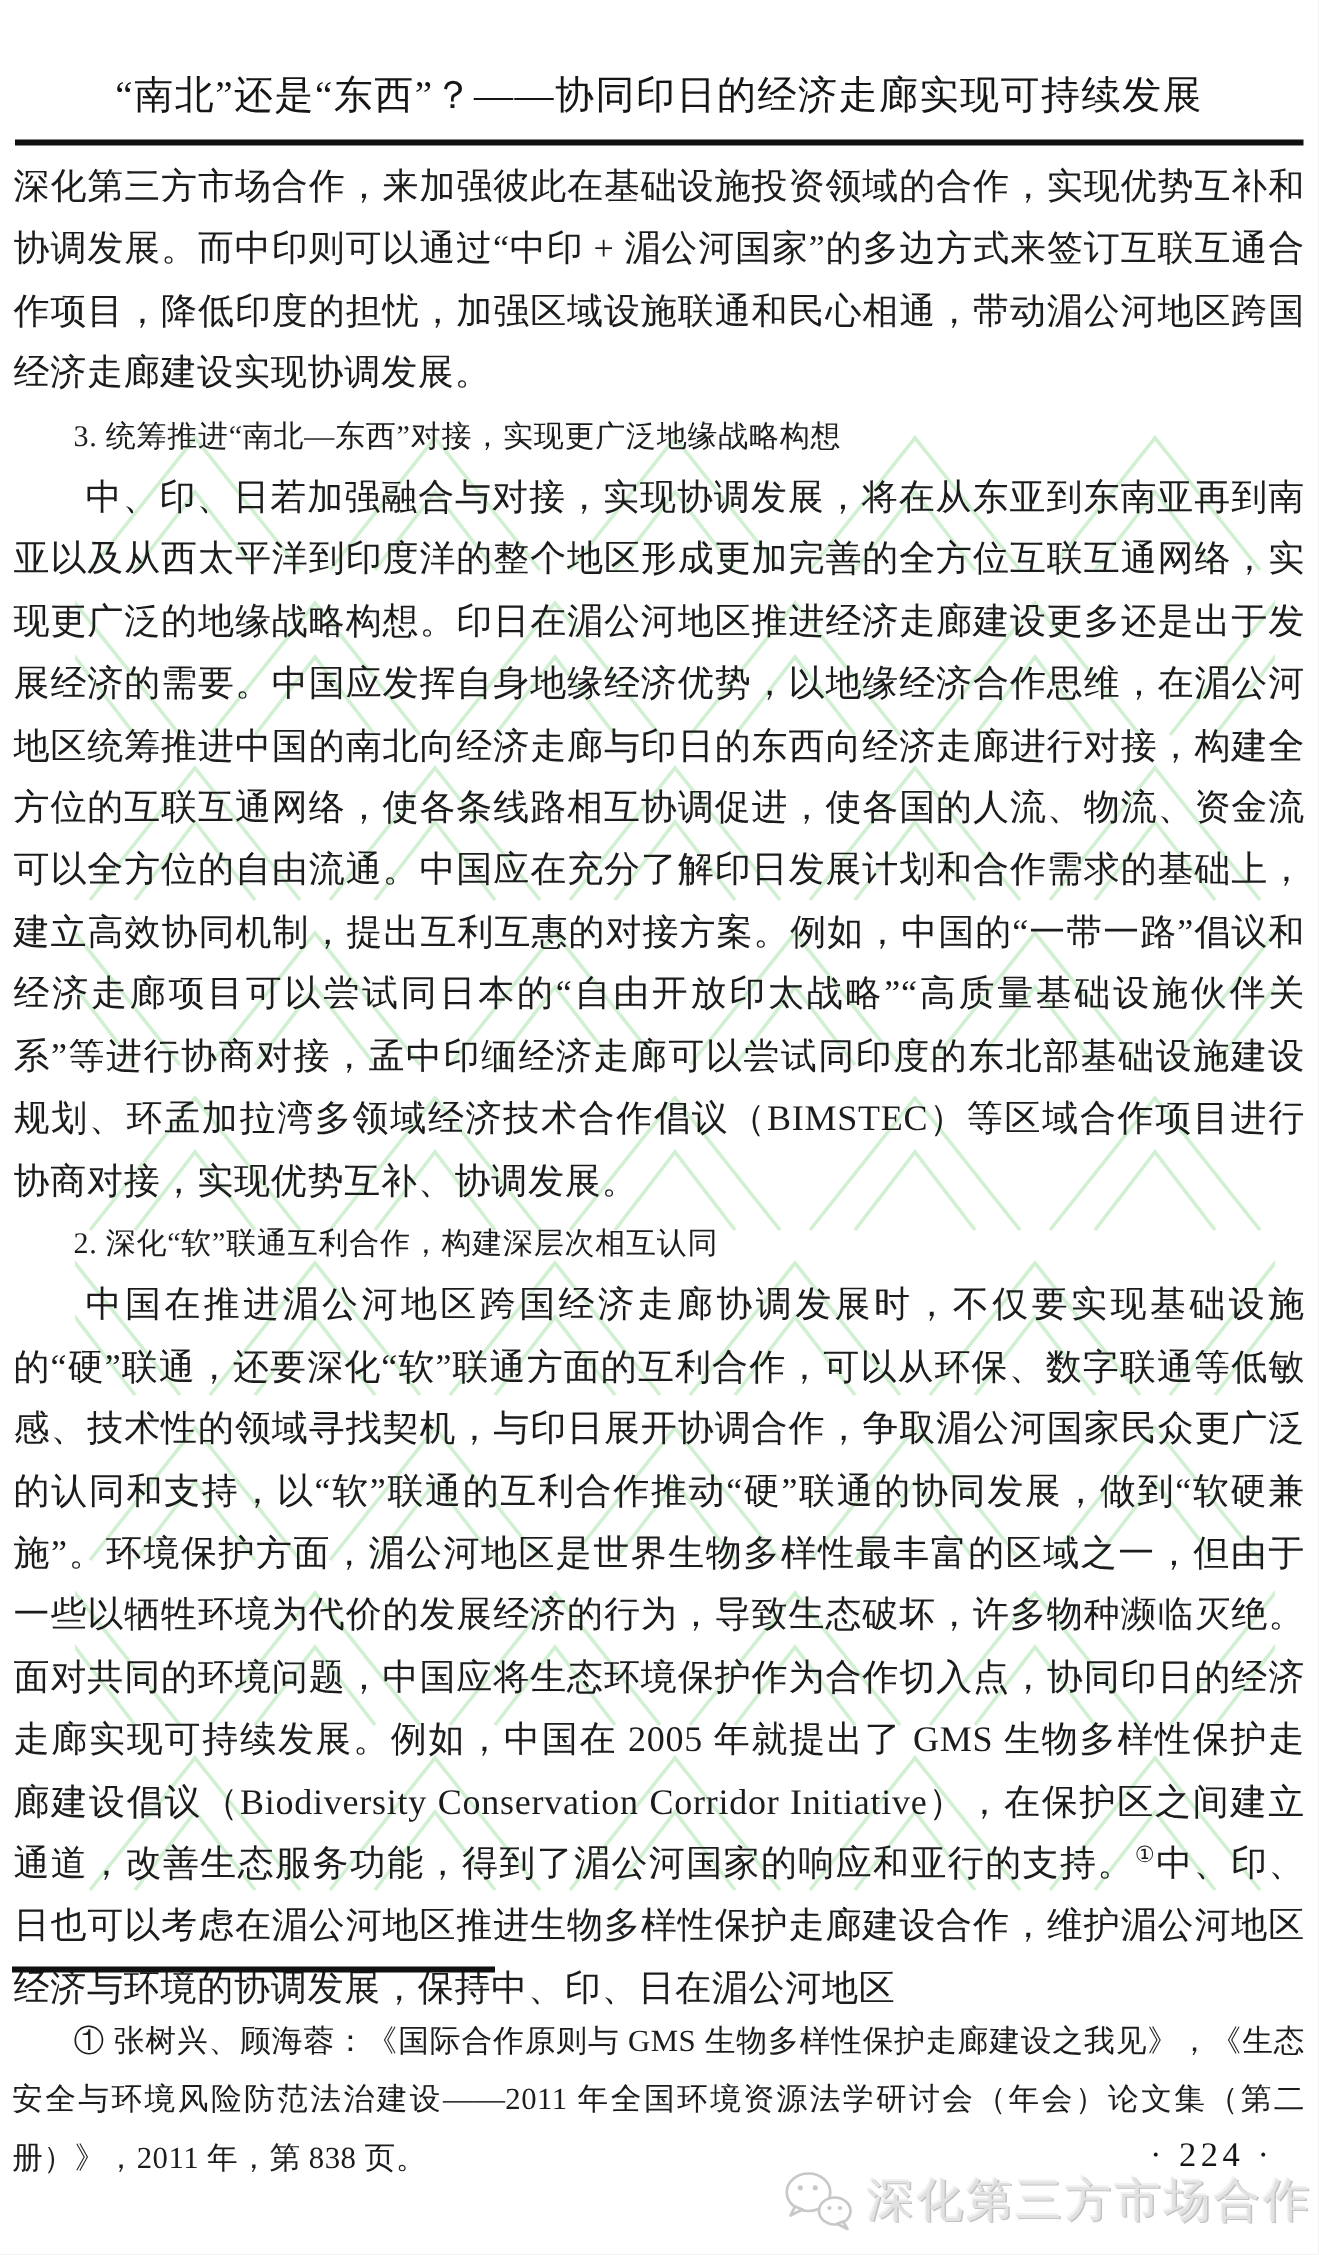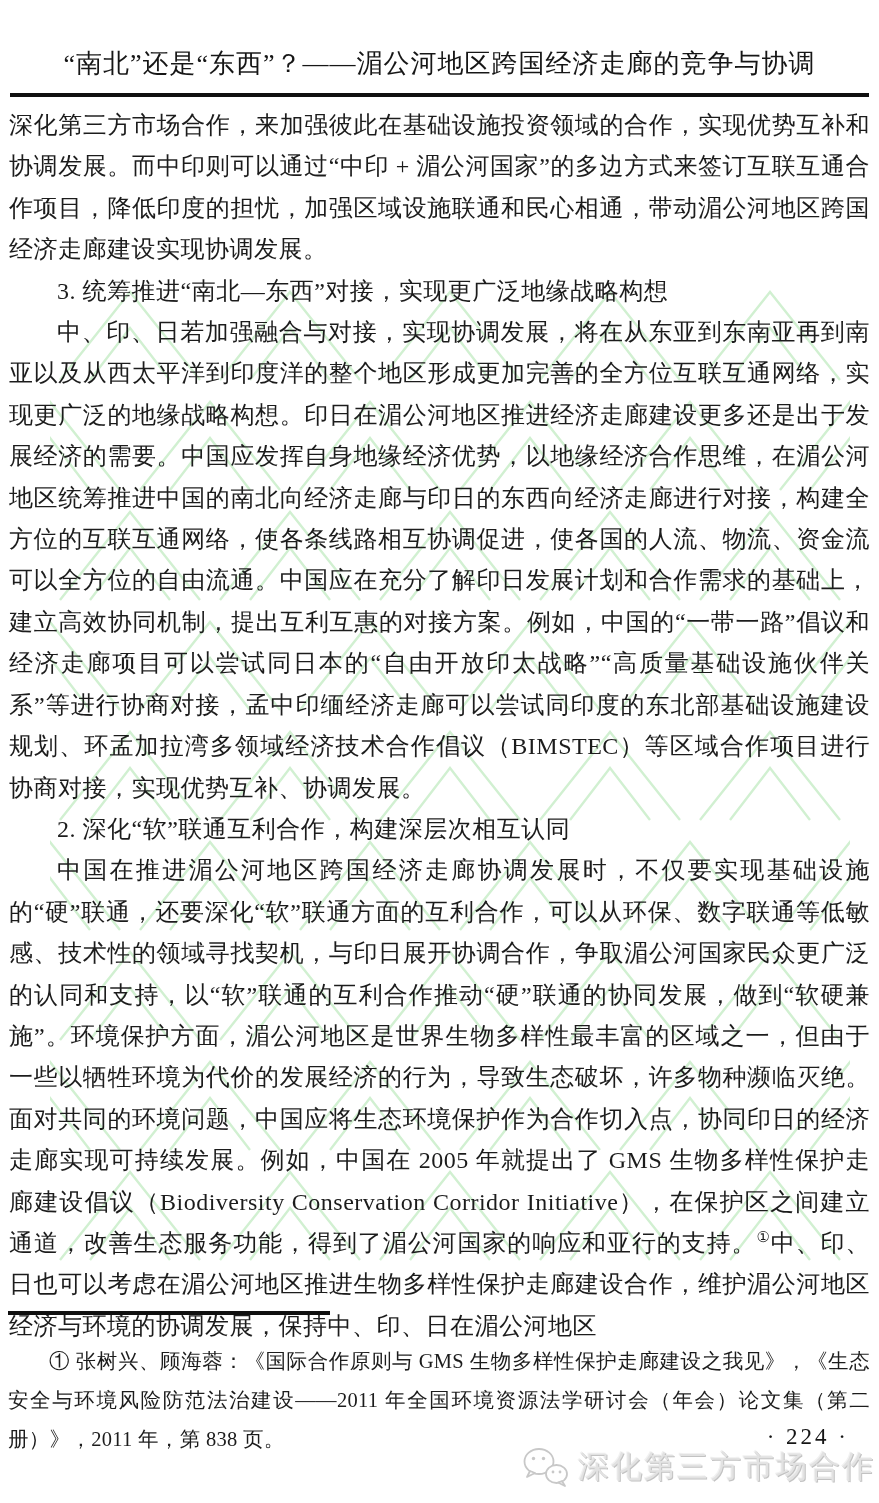--- a/index.html
+++ b/index.html
@@ -40,21 +40,21 @@
   .content {
     margin: 0 9px;
     padding-top: 8px;
     font-size: 24px;
     line-height: 41.4px;
     text-align: justify;
     letter-spacing: 0.5px;
   }
   .para { text-indent: 2em; }
   .para.no-indent { text-indent: 0; }
-  .subheading { font-size: 24px; font-weight: normal; text-indent: 2em; }
+  .subheading { font-size: 20px; font-weight: normal; text-indent: 2em; }
   sup.fnref { font-size: 0.62em; vertical-align: super; line-height: 0; }
   .footnote-area {
     position: absolute;
     left: 8px;
     top: 1311px;
     width: 862px;
     z-index: 1;
   }
   .fn-rule { width: 322px; height: 4px; background: #101010; }
   .fn-text {
@@ -106,21 +106,21 @@
           <path d="M-40 210 L0 158 L40 210"></path>
           <path d="M90 210 L160 122 L230 210"></path>
           <path d="M120 210 L160 158 L200 210"></path>
         </g>
       </pattern>
     </defs>
     <rect x="0" y="0" width="800" height="1000" fill="url(#wmpat)" opacity="0.85"></rect>
   </svg>
 
   <div class="page-inner">
-    <div class="article-title">“南北”还是“东西”？——湄公河地区跨国经济走廊的竞争与协调</div>
+    <div class="article-title">“南北”还是“东西”？——协同印日的经济走廊实现可持续发展</div>
     <div class="title-rule"></div>
 
     <div class="content">
       <p class="para no-indent">深化第三方市场合作，来加强彼此在基础设施投资领域的合作，实现优势互补和协调发展。而中印则可以通过“中印 + 湄公河国家”的多边方式来签订互联互通合作项目，降低印度的担忧，加强区域设施联通和民心相通，带动湄公河地区跨国经济走廊建设实现协调发展。</p>
       <p class="subheading">3. 统筹推进“南北—东西”对接，实现更广泛地缘战略构想</p>
       <p class="para">中、印、日若加强融合与对接，实现协调发展，将在从东亚到东南亚再到南亚以及从西太平洋到印度洋的整个地区形成更加完善的全方位互联互通网络，实现更广泛的地缘战略构想。印日在湄公河地区推进经济走廊建设更多还是出于发展经济的需要。中国应发挥自身地缘经济优势，以地缘经济合作思维，在湄公河地区统筹推进中国的南北向经济走廊与印日的东西向经济走廊进行对接，构建全方位的互联互通网络，使各条线路相互协调促进，使各国的人流、物流、资金流可以全方位的自由流通。中国应在充分了解印日发展计划和合作需求的基础上，建立高效协同机制，提出互利互惠的对接方案。例如，中国的“一带一路”倡议和经济走廊项目可以尝试同日本的“自由开放印太战略”“高质量基础设施伙伴关系”等进行协商对接，孟中印缅经济走廊可以尝试同印度的东北部基础设施建设规划、环孟加拉湾多领域经济技术合作倡议（BIMSTEC）等区域合作项目进行协商对接，实现优势互补、协调发展。</p>
       <p class="subheading">2. 深化“软”联通互利合作，构建深层次相互认同</p>
       <p class="para"><span>中国在推进湄公河地区跨国经济走廊协调发展时，不仅要实现基础设施的“硬”联通，还要深化“软”联通方面的互利合作，可以从环保、数字联通等低敏感、技术性的领域寻找契机，与印日展开协调合作，争取湄公河国家民众更广泛的认同和支持，以“软”联通的互利合作推动“硬”联通的协同发展，做到“软硬兼施”。环境保护方面，湄公河地区是世界生物多样性最丰富的区域之一，但由于一些以牺牲环境为代价的发展经济的行为，导致生态破坏，许多物种濒临灭绝。面对共同的环境问题，中国应将生态环境保护作为合作切入点，协同印日的经济走廊实现可持续发展。例如，中国在 2005 年就提出了 GMS 生物多样性保护走廊建设倡议（Biodiversity Conservation Corridor Initiative），在保护区之间建立通道，改善生态服务功能，得到了湄公河国家的响应和亚行的支持。</span><sup class="fnref">①</sup><span>中、印、日也可以考虑在湄公河地区推进生物多样性保护走廊建设合作，维护湄公河地区经济与环境的协调发展，保持中、印、日在湄公河地区</span></p>
     </div>
 

